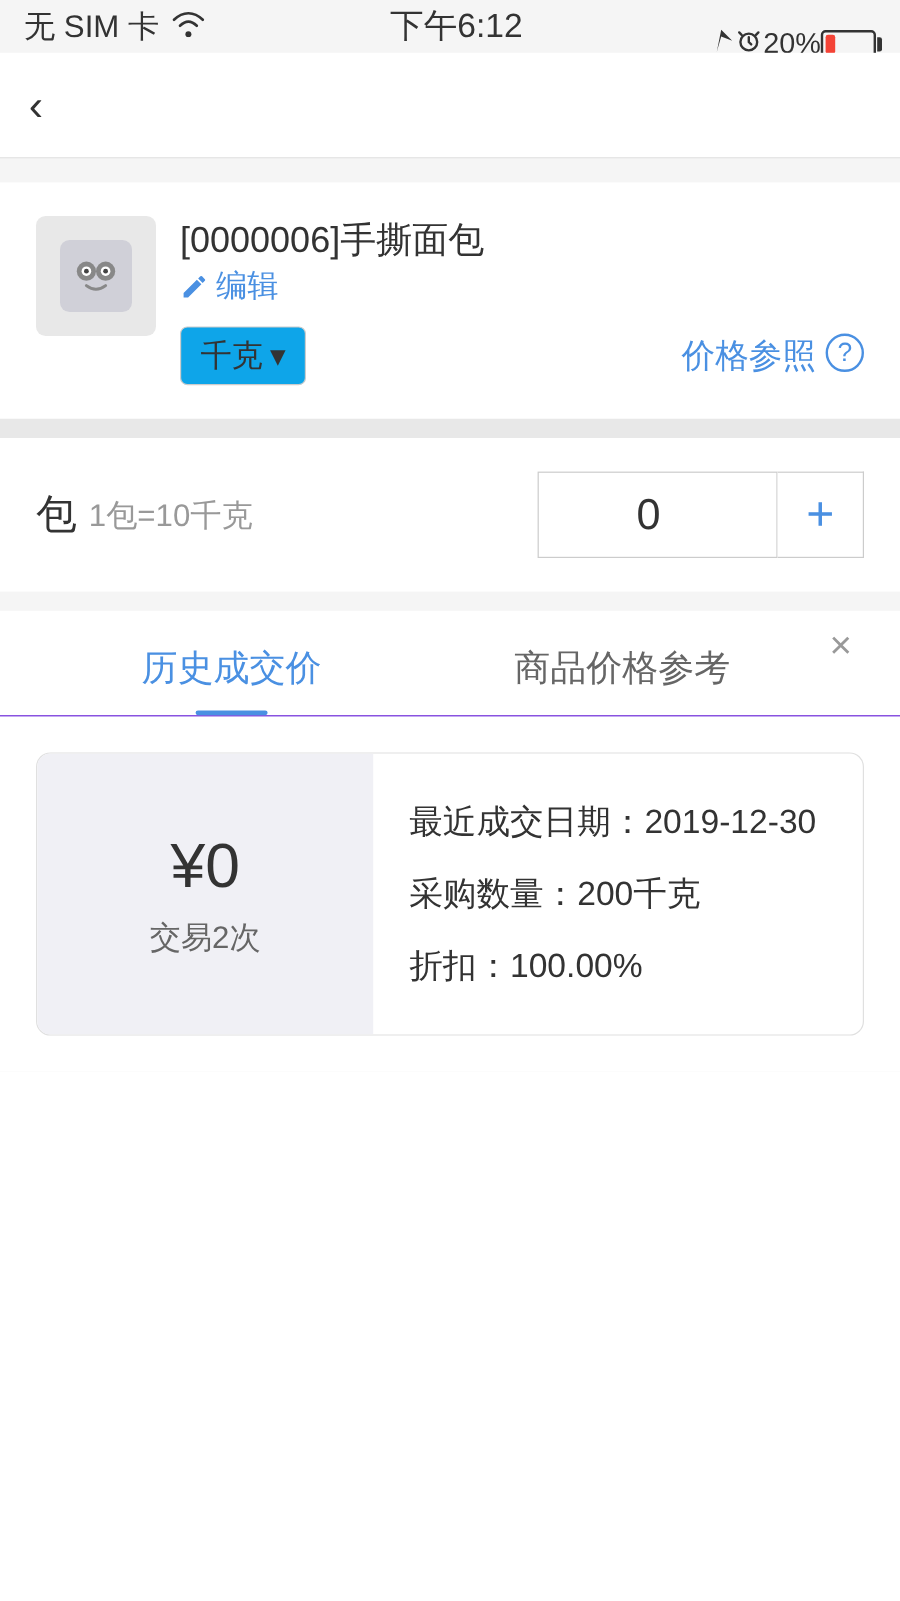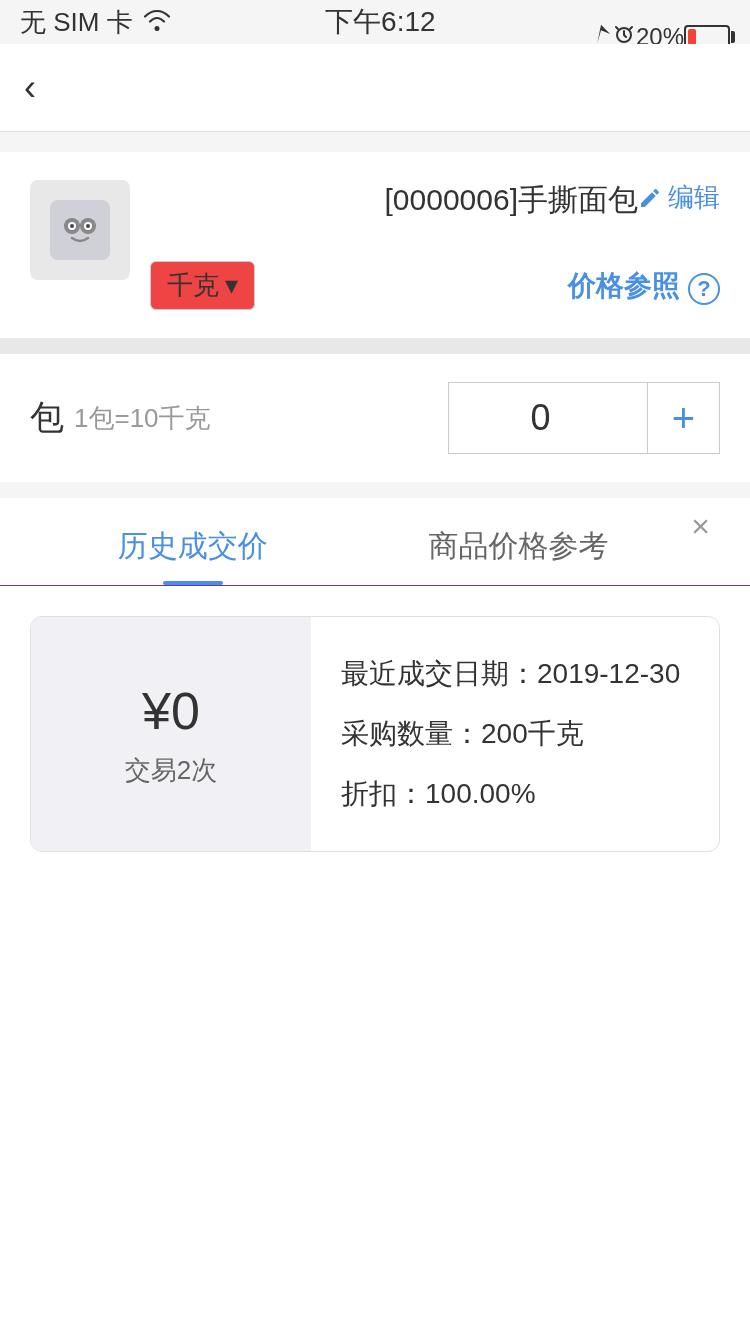--- a/index.html
+++ b/index.html
@@ -89,23 +89,24 @@
     }
     .product-image svg {
       width: 60px;
       height: 60px;
     }
     .product-info {
       flex: 1;
     }
     .product-header {
       display: flex;
-      justify-content: flex-end;
+      justify-content: space-between;
       align-items: flex-start;
-      margin-bottom: 40px;
+      margin-bottom: 16px;
+      flex-direction: column;
     }
     .product-name {
       font-size: 30px;
       color: #333;
       font-weight: 500;
     }
     .edit-btn {
       font-size: 26px;
       color: #4a90e2;
       display: flex;
@@ -124,33 +125,32 @@
       gap: 12px;
       font-size: 28px;
       color: #666;
     }
     .unit-select {
       border: 1px solid #ccc;
       border-radius: 6px;
       padding: 6px 16px;
       font-size: 26px;
       color: #333;
-      background: #ef4444;
+      background: #0ea5e9;
       display: flex;
       align-items: center;
       gap: 6px;
     }
     .price-ref {
       font-size: 28px;
       color: #4a90e2;
       display: flex;
-      align-items: flex-end;
+      align-items: flex-start;
       gap: 8px;
       cursor: pointer;
-      font-weight: bold;
     }
 
     
     .divider-bar {
       height: 16px;
       background: #e8e8e8;
     }
 
     
     .quantity-row {

